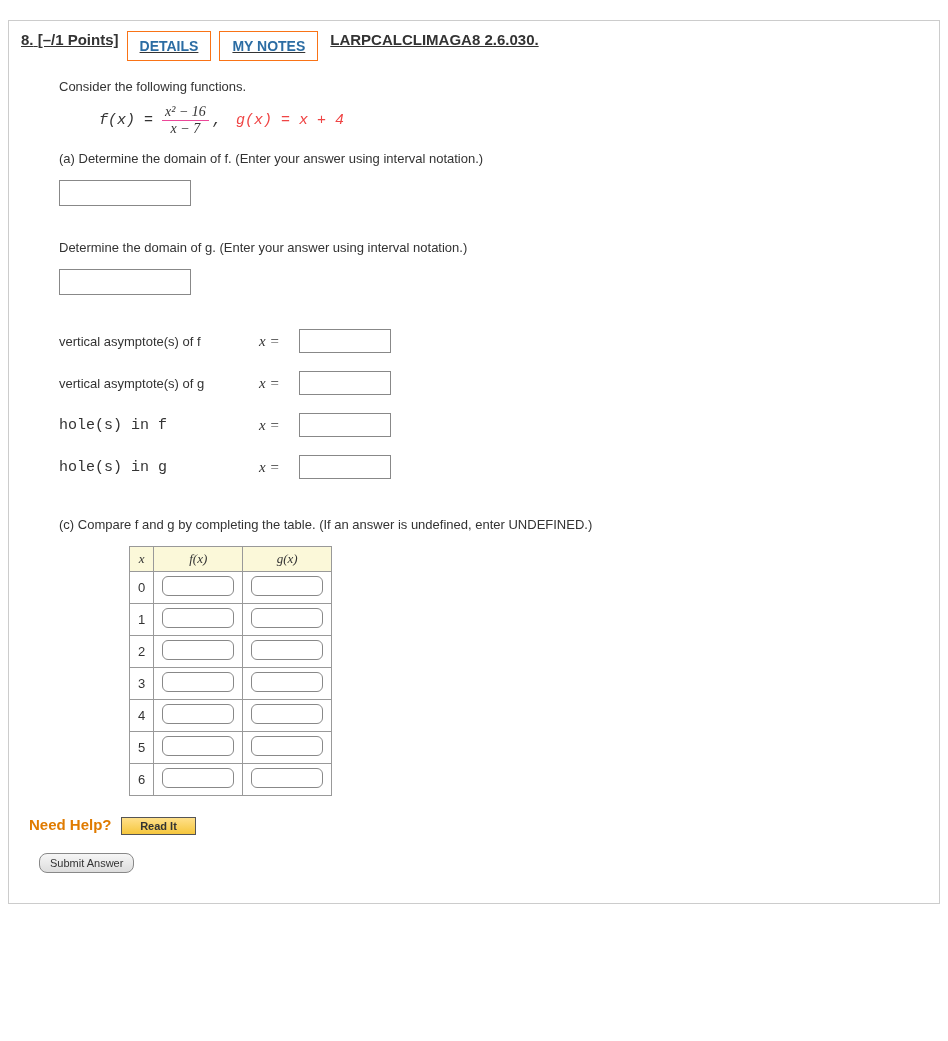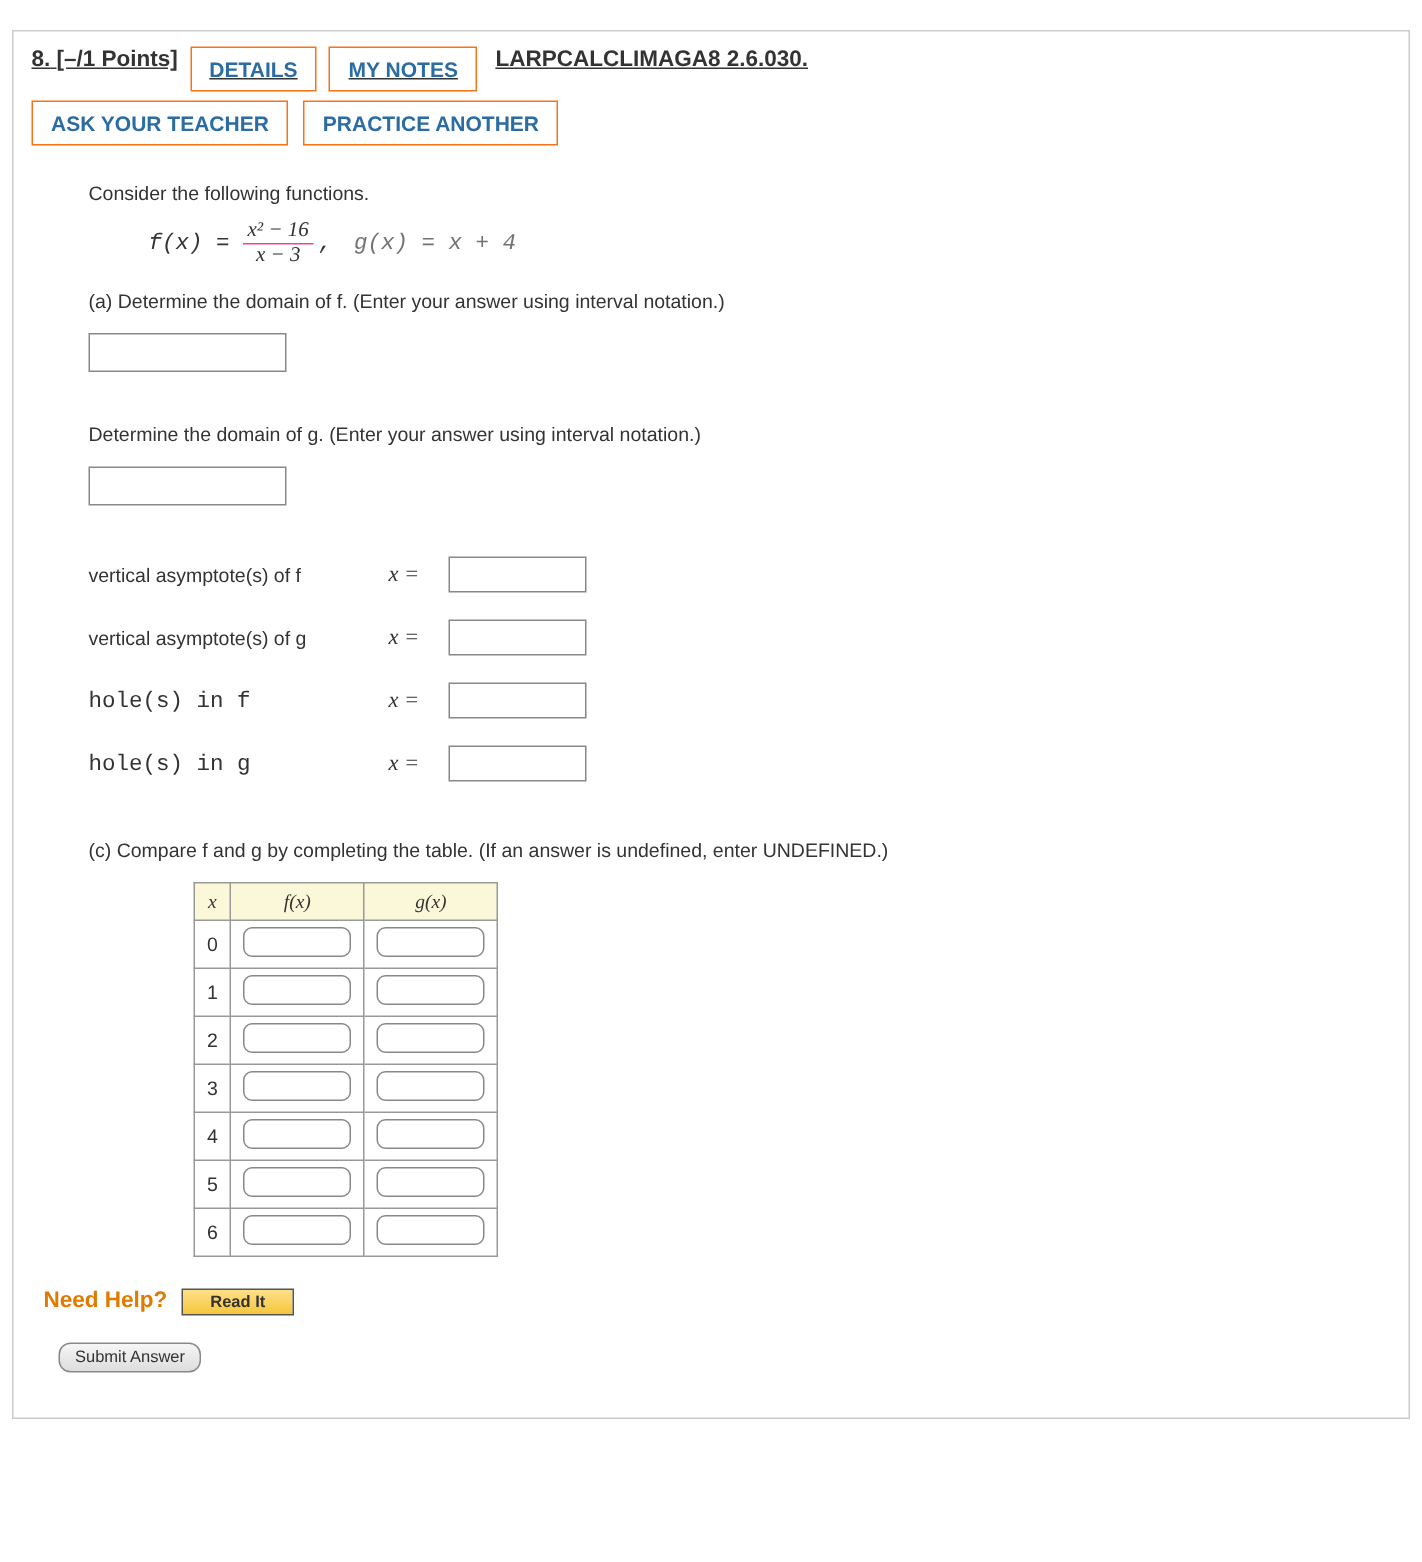--- a/index.html
+++ b/index.html
@@ -51,21 +51,21 @@
   .frac {
     display: inline-block;
     text-align: center;
     vertical-align: middle;
     font-family: 'Times New Roman', serif;
     font-style: italic;
     font-size: 14px;
   }
   .frac .num { display:block; border-bottom:1px solid #ec4899; padding:0 3px;text-align:center; }
   .frac .den { display:block; padding:0 3px; }
-  .red { color: #737373; }
+  .red { color: #ef4444; }
   .part { margin: 0 0 14px 0; }
   .answer-box {
     border: 1px solid #888;
     width: 130px;
     height: 24px;
     background: #fff;
     display: inline-block;
     vertical-align: middle;
   }
   .answer-box.sm { width: 90px; height: 22px; }
@@ -132,33 +132,29 @@
   <div class="header-row">
     <span class="qnum">
       <span>8.</span>
       <span>[–/1 Points]</span>
     </span>
     <span class="btn">DETAILS</span>
     <span class="btn">MY NOTES</span>
     <span class="ref">LARPCALCLIMAGA8 2.6.030.</span>
   </div>
 
-  <div class="sub-row">
-    <span class="btn">ASK YOUR TEACHER</span>
-    <span class="btn">PRACTICE ANOTHER</span>
-  </div>
 
   <div class="content">
     <div class="instr">Consider the following functions.</div>
 
     <div class="math-line">
       <span class="mathit">f(x) = </span>
       <span class="frac">
         <span class="num"><span>x² − 16</span></span>
-        <span class="den"><span>x − 3</span></span>
+        <span class="den"><span>x − 7</span></span>
       </span>
       <span class="mathit">,</span>
       &nbsp;&nbsp;
       <span class="mathit red">g(x) = x + 4</span>
     </div>
 
     <div class="part">(a) Determine the domain of f. (Enter your answer using interval notation.)</div>
     <div class="part">
       <span class="answer-box"></span>
     </div>

